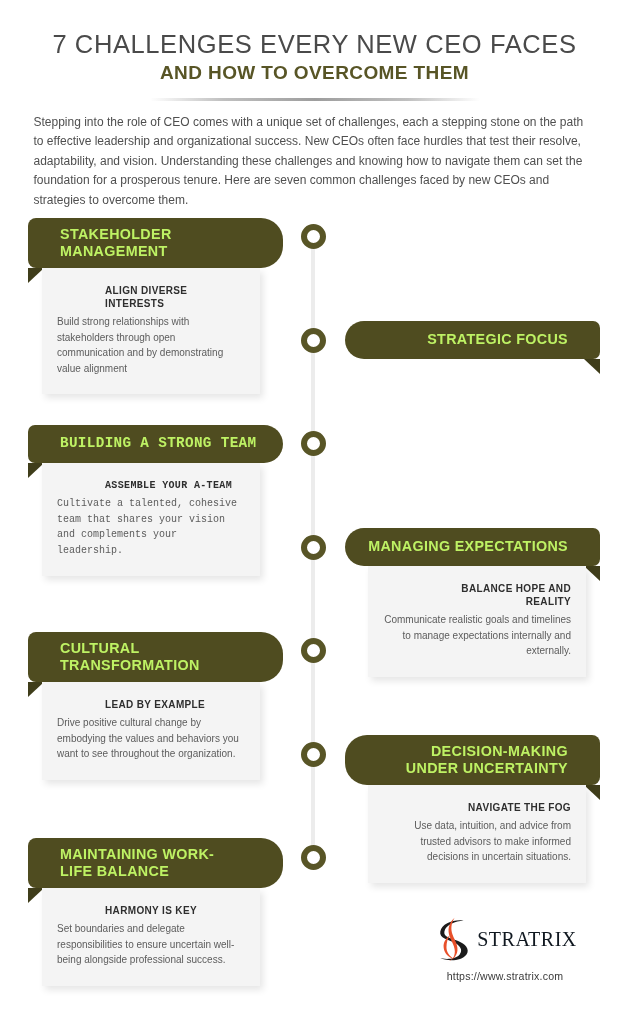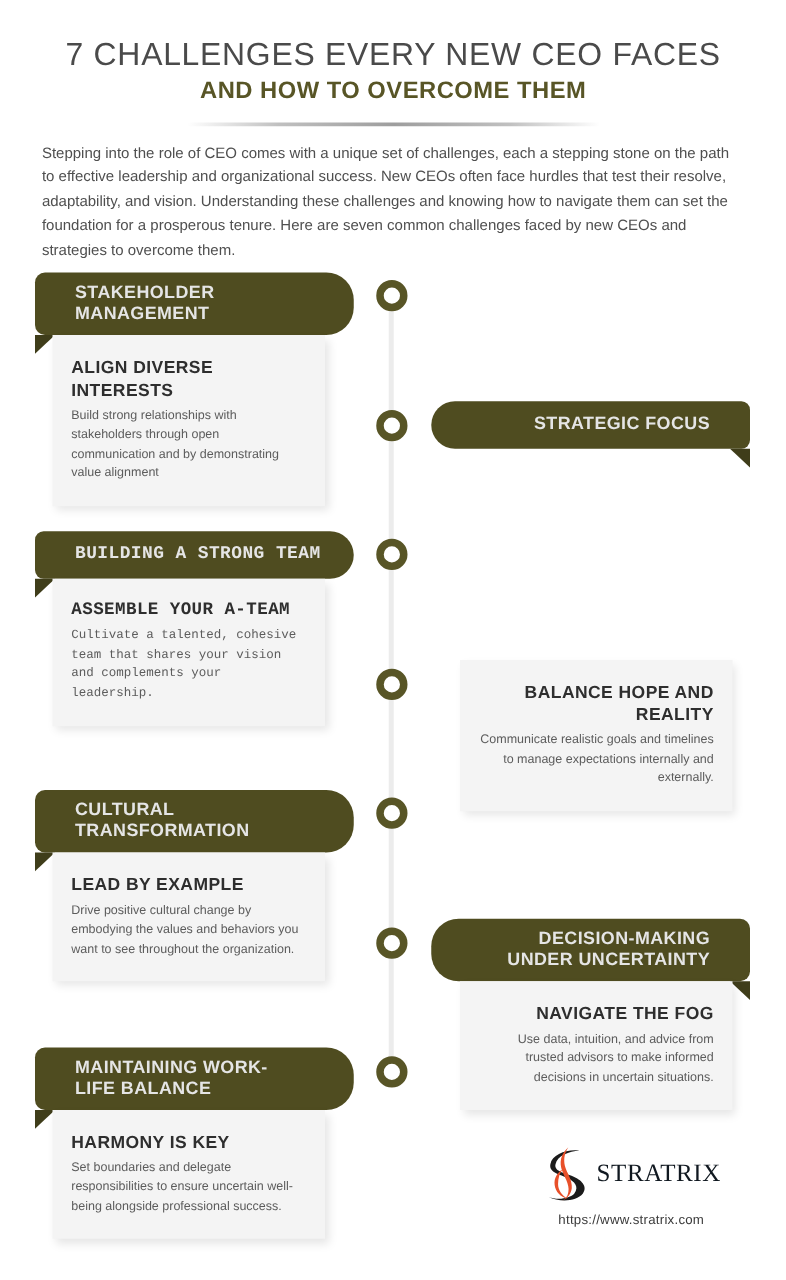--- a/index.html
+++ b/index.html
@@ -87,21 +87,21 @@
   }
   .banner {
     position: relative;
     background: #4f4c20;
     min-height: 38px;
     display: flex;
     align-items: center;
     box-sizing: border-box;
   }
   .banner-text {
-    color: #e5e5e5;
+    color: #bef264;
     font-weight: 700;
     font-size: 14.3px;
     letter-spacing: 0.35px;
     line-height: 1.2;
     white-space: pre-line;
   }
   .card-left .banner {
     width: 255px;
     border-radius: 8px 22px 22px 8px;
     padding: 8px 18px 8px 32px;
@@ -144,26 +144,27 @@
   }
   .card-left .body-panel {
     margin-left: 14px;
     text-align: left;
   }
   .card-right .body-panel {
     margin-left: 23px;
     text-align: right;
   }
   .sub-head {
-    font-size: 14px;
+    font-size: 10px;
     font-weight: 700;
     letter-spacing: 0.35px;
     color: #2e2e2e;
     margin-bottom: 4px;
     line-height: 1.3;
+    margin-left: 48px;
   }
   .sub-body {
     font-size: 10px;
     line-height: 1.55;
     color: #5c5c5c;
   }
 
   
   .footer {
     position: absolute;
@@ -240,20 +241,24 @@
     <div class="tail"></div>
     <div class="banner-text">BUILDING A STRONG TEAM</div>
   </div>
   <div class="body-panel">
     <div class="sub-head">ASSEMBLE YOUR A-TEAM</div>
     <div class="sub-body">Cultivate a talented, cohesive team that shares your vision and complements your leadership.</div>
   </div>
 </div>
 
 <div class="card card-right" style="left:345px; top:528px;">
+  <div class="banner">
+    <div class="tail"></div>
+    <div class="banner-text">MANAGING EXPECTATIONS</div>
+  </div>
   <div class="body-panel">
     <div class="sub-head">BALANCE HOPE AND REALITY</div>
     <div class="sub-body">Communicate realistic goals and timelines to manage expectations internally and externally.</div>
   </div>
 </div>
 
 <div class="card card-left" style="left:28px; top:632px;">
   <div class="banner">
     <div class="tail"></div>
     <div class="banner-text">CULTURAL

